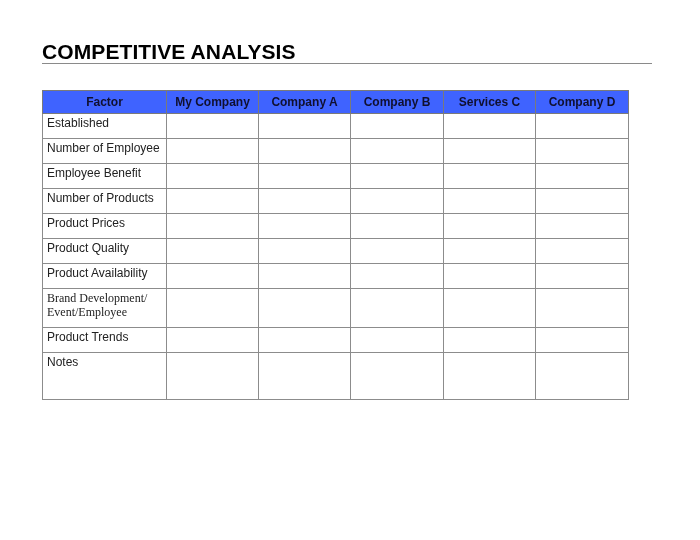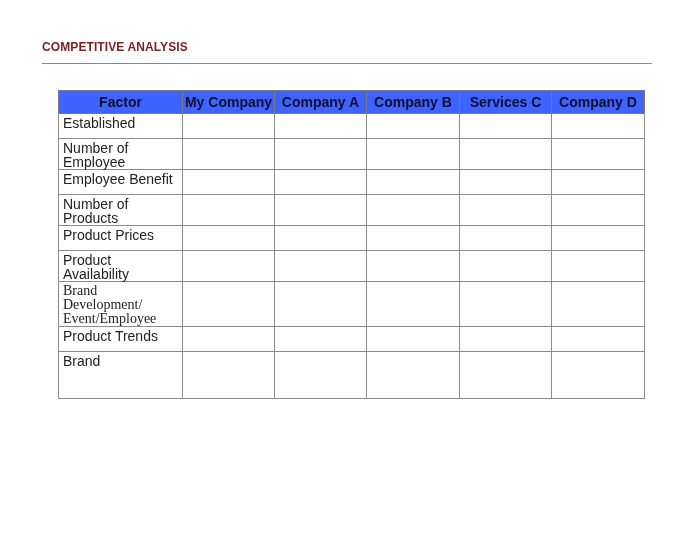--- a/index.html
+++ b/index.html
@@ -1,27 +1,27 @@
 <!DOCTYPE html>
 <html><head>
 <meta charset="utf-8">
 <style>
   html, body { margin: 0; padding: 0; background: #ffffff; }
   body { width: 700px; height: 540px; position: relative; overflow: hidden; font-family: "Liberation Sans", sans-serif; }
   .title {
     position: absolute; left: 42px; top: 40px;
-    font-size: 12px; font-weight: bold; color: #7f1d1d; letter-spacing: 0.1px;
+    font-size: 21px; font-weight: bold; color: #000000; letter-spacing: 0.1px;
   }
   .rule {
     position: absolute; left: 42px; top: 63px; width: 610px; height: 1px; background: #8a8a8a;
   }
   table.grid {
-    position: absolute; left: 58px; top: 90px;
+    position: absolute; left: 42px; top: 90px;
     border-collapse: collapse; table-layout: fixed; width: 587px;
-    font-size: 14px;
+    font-size: 12px;
   }
   table.grid th {
     background: #3f63ff; color: #101030; font-weight: bold; height: 22px;
     border: 1px solid #7a7a7a; text-align: center; vertical-align: middle; padding: 0;
   }
   table.grid td {
     border: 1px solid #8c8c8c; height: 22px; vertical-align: top;
     padding: 2px 4px 0 4px; color: #222; line-height: 14px;
   }
   table.grid tr.tall td { height: 36px; font-family: Liberation Serif, serif; }
@@ -87,20 +87,28 @@
       </tr>
       <tr>
         <td>Product Prices</td>
         <td></td>
         <td></td>
         <td></td>
         <td></td>
         <td></td>
       </tr>
       <tr>
+        <td>Product Quality</td>
+        <td></td>
+        <td></td>
+        <td></td>
+        <td></td>
+        <td></td>
+      </tr>
+      <tr>
         <td>Product Availability</td>
         <td></td>
         <td></td>
         <td></td>
         <td></td>
         <td></td>
       </tr>
       <tr class="tall">
         <td><span>Brand Development/</span><br><span>Event/Employee</span></td>
         <td></td>
@@ -111,21 +119,21 @@
       </tr>
       <tr>
         <td>Product Trends</td>
         <td></td>
         <td></td>
         <td></td>
         <td></td>
         <td></td>
       </tr>
       <tr class="notes">
-        <td>Brand</td>
+        <td>Notes</td>
         <td></td>
         <td></td>
         <td></td>
         <td></td>
         <td></td>
       </tr>
     </tbody>
 </table>
 
 </body></html>

